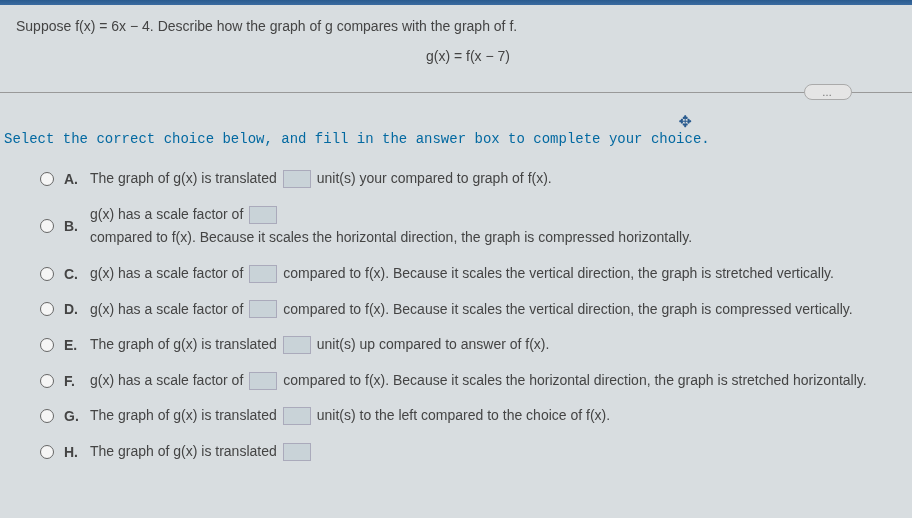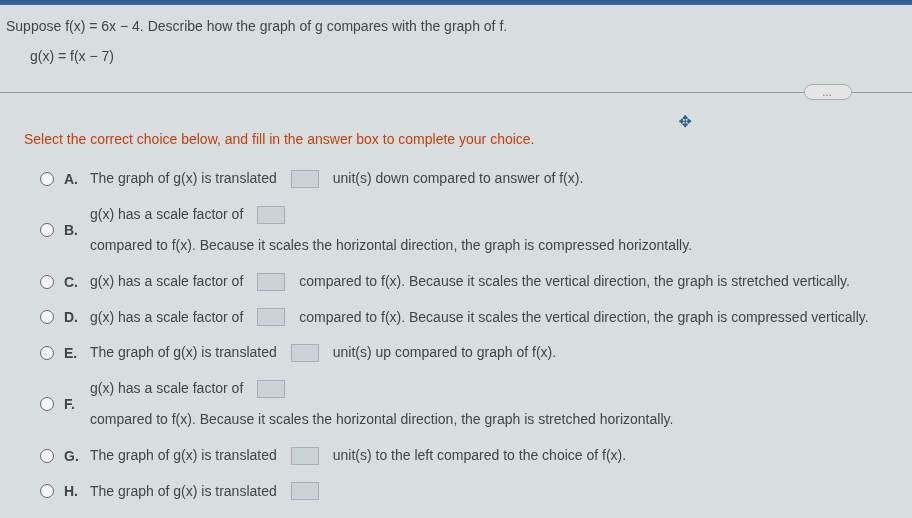--- a/index.html
+++ b/index.html
@@ -14,29 +14,30 @@
       font-size: 14px;
       width: 912px;
       height: 518px;
       position: relative;
     }
     .top-bar {
       height: 5px;
       background: linear-gradient(to bottom, #2a5b8f, #3a6ba0);
     }
     .question-text {
-      padding: 12px 16px 8px 6px;
+      padding: 12px 16px 8px 16px;
       color: #444;
     }
     .question-text p {
       margin-bottom: 10px;
       line-height: 1.4;
     }
     .function-def {
       padding-left: 24px;
+      text-align: center;
     }
     .separator {
       border: none;
       border-top: 1px solid #999;
       margin: 8px 0 0 0;
       position: relative;
     }
     .more-button {
       position: absolute;
       right: 60px;
@@ -56,22 +57,23 @@
     }
     .move-icon {
       position: absolute;
       right: 220px;
       top: 20px;
       color: #2a5b8f;
       font-size: 16px;
       cursor: move;
     }
     .instruction {
-      padding: 38px 16px 14px 24px;
-      color: #c2410c;
+      padding: 38px 16px 14px 4px;
+      color: #0369a1;
+      font-family: Liberation Mono, monospace;
     }
     .choices {
       padding: 0 16px;
     }
     .choice-row {
       display: flex;
       align-items: center;
       padding: 8px 24px;
       color: #444;
     }
@@ -87,21 +89,21 @@
     }
     .choice-letter {
       font-weight: bold;
       margin-right: 8px;
       min-width: 18px;
     }
     .choice-text {
       display: flex;
       align-items: center;
       flex-wrap: wrap;
-      gap: 12px;
+      gap: 4px;
       line-height: 1.4;
     }
     .answer-box {
       display: inline-block;
       width: 28px;
       height: 18px;
       background: #c9d3d8;
       border: 1px solid #aab;
       vertical-align: middle;
       margin: 0 2px;
@@ -129,21 +131,21 @@
 <div class="instruction">Select the correct choice below, and fill in the answer box to complete your choice.</div>
 
 <div class="choices">
 
   <div class="choice-row">
     <div class="radio"></div>
     <span class="choice-letter">A.</span>
     <span class="choice-text">
       <span>The graph of g(x) is translated</span>
       <span class="answer-box"></span>
-      <span>unit(s) down compared to answer of f(x).</span>
+      <span>unit(s) your compared to graph of f(x).</span>
     </span>
   </div>
 
   <div class="choice-row">
     <div class="radio"></div>
     <span class="choice-letter">B.</span>
     <span class="choice-text">
       <span>g(x) has a scale factor of</span>
       <span class="answer-box"></span>
       <span>compared to f(x). Because it scales the horizontal direction, the graph is compressed horizontally.</span>
@@ -169,21 +171,21 @@
       <span>compared to f(x). Because it scales the vertical direction, the graph is compressed vertically.</span>
     </span>
   </div>
 
   <div class="choice-row">
     <div class="radio"></div>
     <span class="choice-letter">E.</span>
     <span class="choice-text">
       <span>The graph of g(x) is translated</span>
       <span class="answer-box"></span>
-      <span>unit(s) up compared to graph of f(x).</span>
+      <span>unit(s) up compared to answer of f(x).</span>
     </span>
   </div>
 
   <div class="choice-row">
     <div class="radio"></div>
     <span class="choice-letter">F.</span>
     <span class="choice-text">
       <span>g(x) has a scale factor of</span>
       <span class="answer-box"></span>
       <span>compared to f(x). Because it scales the horizontal direction, the graph is stretched horizontally.</span>

